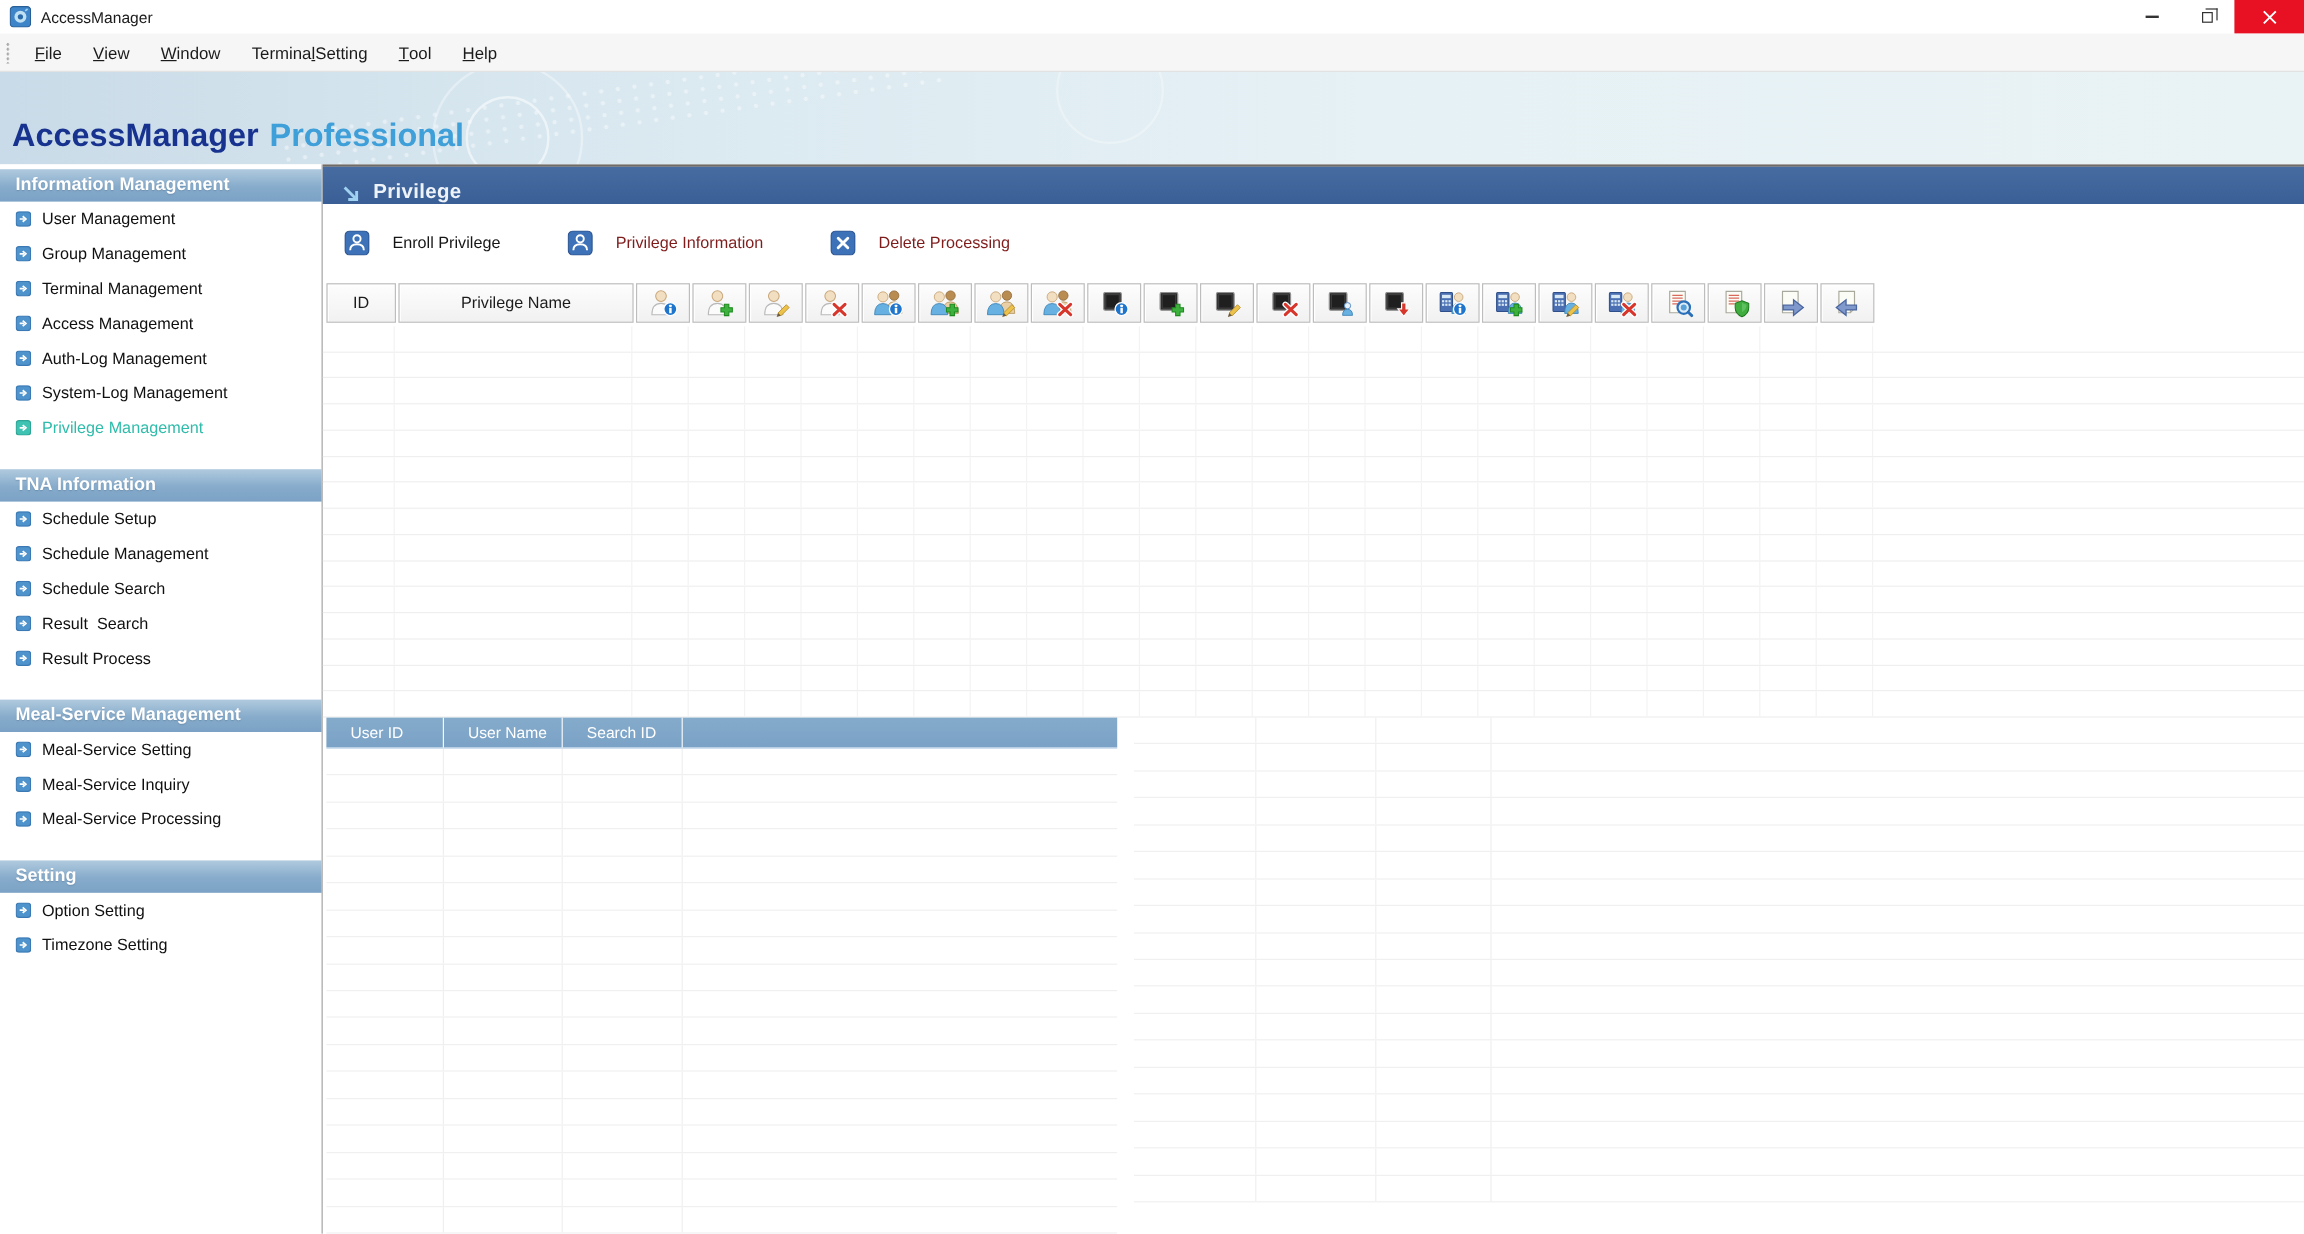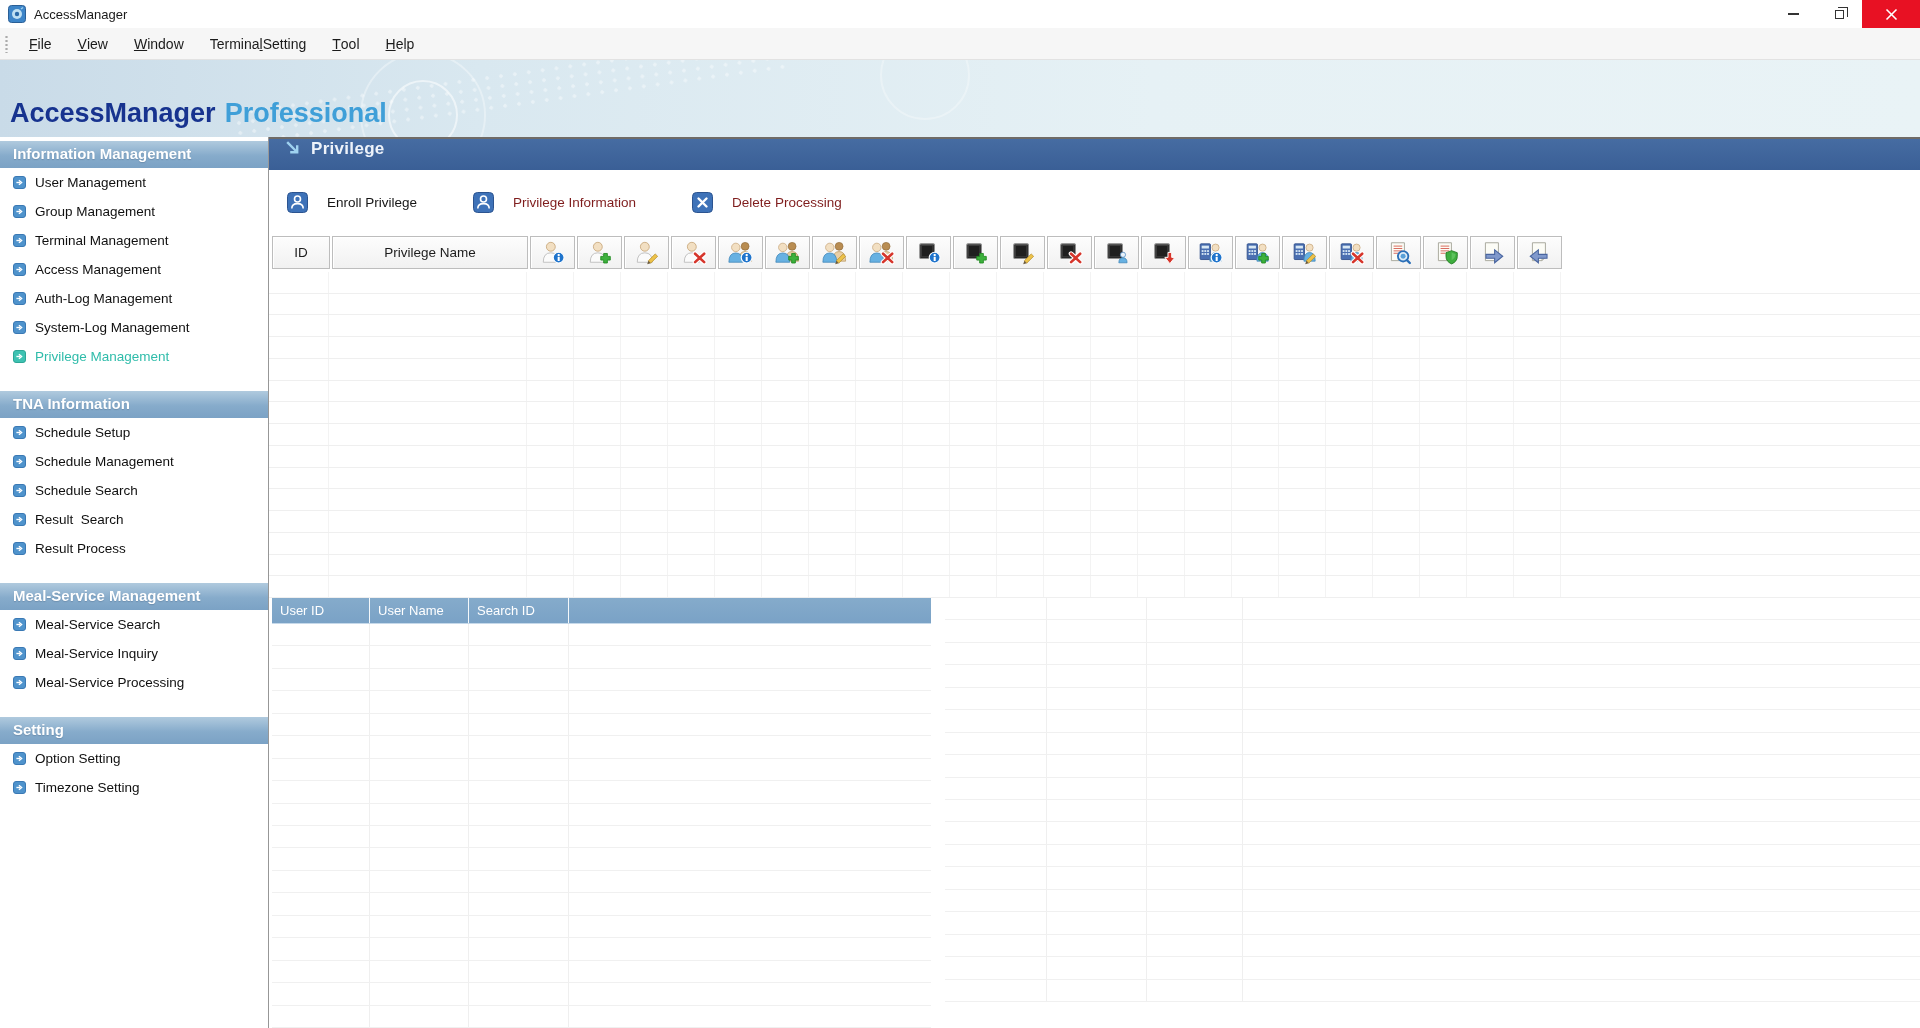--- a/index.html
+++ b/index.html
@@ -55,21 +55,21 @@
   .section-header:first-child { margin-top:0; }
   .side-item { height:29px; display:flex; align-items:center; padding-left:13px; cursor:default; }
   .side-item svg { flex:0 0 auto; }
   .side-label { margin-left:9px; font-size:13.5px; color:#101010; white-space:pre; }
   .side-item.selected .side-label { color:#2fbcaa; }
 
   
   #rightpanel { position:absolute; left:269px; top:137px; width:1651px; height:891px;
                 background:#ffffff; border-top:2px solid #6f6b67; }
   #panel-title-bar { height:31px; background:linear-gradient(180deg,#466ca2 0%,#3a5f96 100%);
-                display:flex; align-items:flex-start; padding-left:15px; }
+                display:flex; align-items:flex-end; padding-left:15px; }
   #panel-title { margin-left:10px; color:#eef3fa; font-size:17px; font-weight:600; letter-spacing:.3px; }
 
   
   #toolbar { height:65px; display:flex; align-items:center; padding-left:18px; }
   .tool-btn { display:flex; align-items:center; margin-right:56px; cursor:default; }
   .tool-btn .tool-label { margin-left:19px; font-size:13.5px; color:#161616; }
   .tool-btn.disabled .tool-label { color:#7f1d1d; }
 
   
   #ptable-header { height:37px; display:flex; align-items:flex-start; padding-left:3px; padding-top:1px; }
@@ -87,21 +87,21 @@
   .prow { border-bottom:1px solid #efefef; display:flex; }
   .pcell { height:100%; border-right:1px solid #f3f3f3; }
   .pcell-id { width:60px; } .pcell-name { width:198px; } .pcell-icon { width:47px; }
 
   
   #bottom-area { height:430px; position:relative; }
   #user-table { position:absolute; left:3px; top:0; width:659px; height:430px; }
   #terminal-table { position:absolute; left:676px; top:0; right:0; height:430px; }
   .btable-header { height:26px; background:linear-gradient(180deg,#85abcb 0%,#7aa2c6 100%);
                    border-bottom:1px solid #c6d9ea; display:flex; }
-  .bh-cell { height:100%; display:flex; align-items:center; padding-left:8px;
+  .bh-cell { height:100%; display:flex; align-items:center; padding-left:20px;
              color:#ffffff; font-size:13px; border-right:1px solid #f4f8fb; }
   .bh-fill { flex:1; border-right:none; }
   .btable-rows { height:404px; display:grid; grid-template-rows:repeat(18,1fr); }
   .brow { border-bottom:1px solid #f0f0f0; display:flex; }
   .bcell { height:100%; border-right:1px solid #efefef; }
   .bcell-fill { flex:1; border-right:none; }
 </style>
 </head>
 <body>
 
@@ -273,21 +273,21 @@
       </svg>
       <span class="side-label">Result Process</span>
     </div>
     <div class="section-header">Meal-Service Management</div>
     <div class="side-item">
       <svg width="13" height="13" viewBox="0 0 13 13">
         <rect x="0.5" y="0.5" width="12" height="12" rx="2.5" fill="#4f93cc" stroke="#3a79b4"></rect>
         <path d="M3.4 6.5 H7" stroke="#fff" stroke-width="1.4" fill="none"></path>
         <path d="M5.9 4.2 L8.6 6.5 L5.9 8.8" stroke="#fff" stroke-width="1.4" fill="none"></path>
       </svg>
-      <span class="side-label">Meal-Service Search</span>
+      <span class="side-label">Meal-Service Setting</span>
     </div>
     <div class="side-item">
       <svg width="13" height="13" viewBox="0 0 13 13">
         <rect x="0.5" y="0.5" width="12" height="12" rx="2.5" fill="#4f93cc" stroke="#3a79b4"></rect>
         <path d="M3.4 6.5 H7" stroke="#fff" stroke-width="1.4" fill="none"></path>
         <path d="M5.9 4.2 L8.6 6.5 L5.9 8.8" stroke="#fff" stroke-width="1.4" fill="none"></path>
       </svg>
       <span class="side-label">Meal-Service Inquiry</span>
     </div>
     <div class="side-item">

